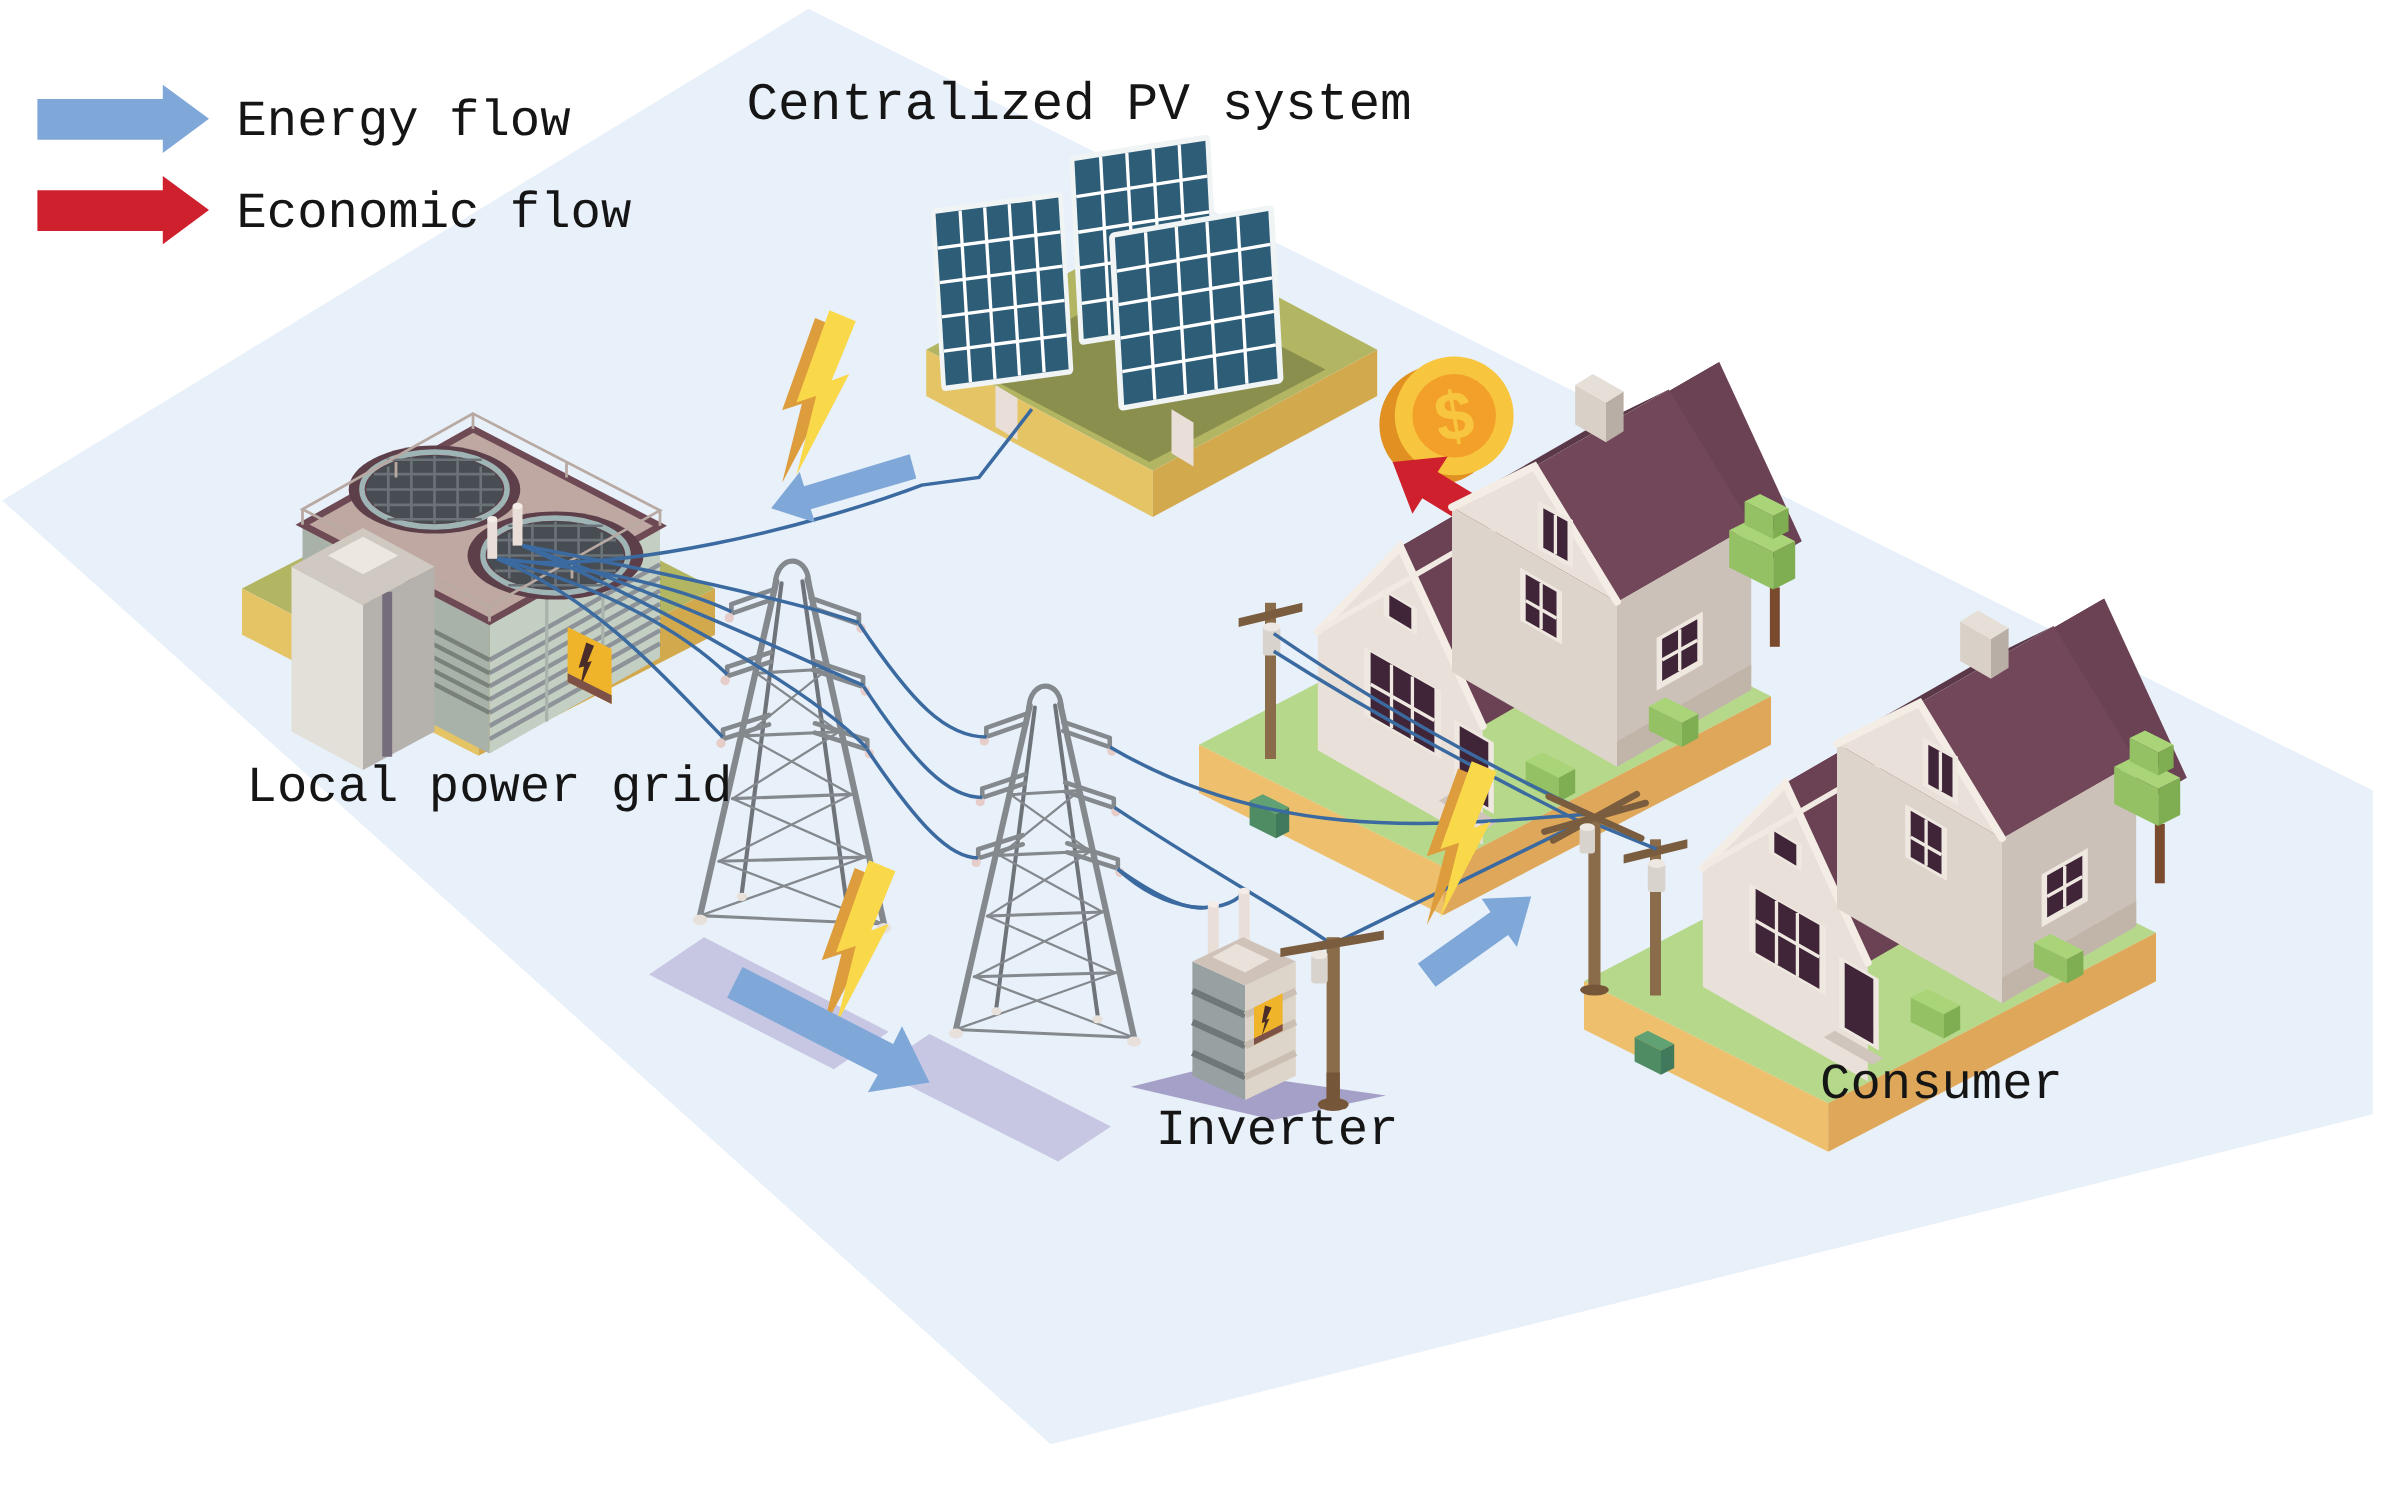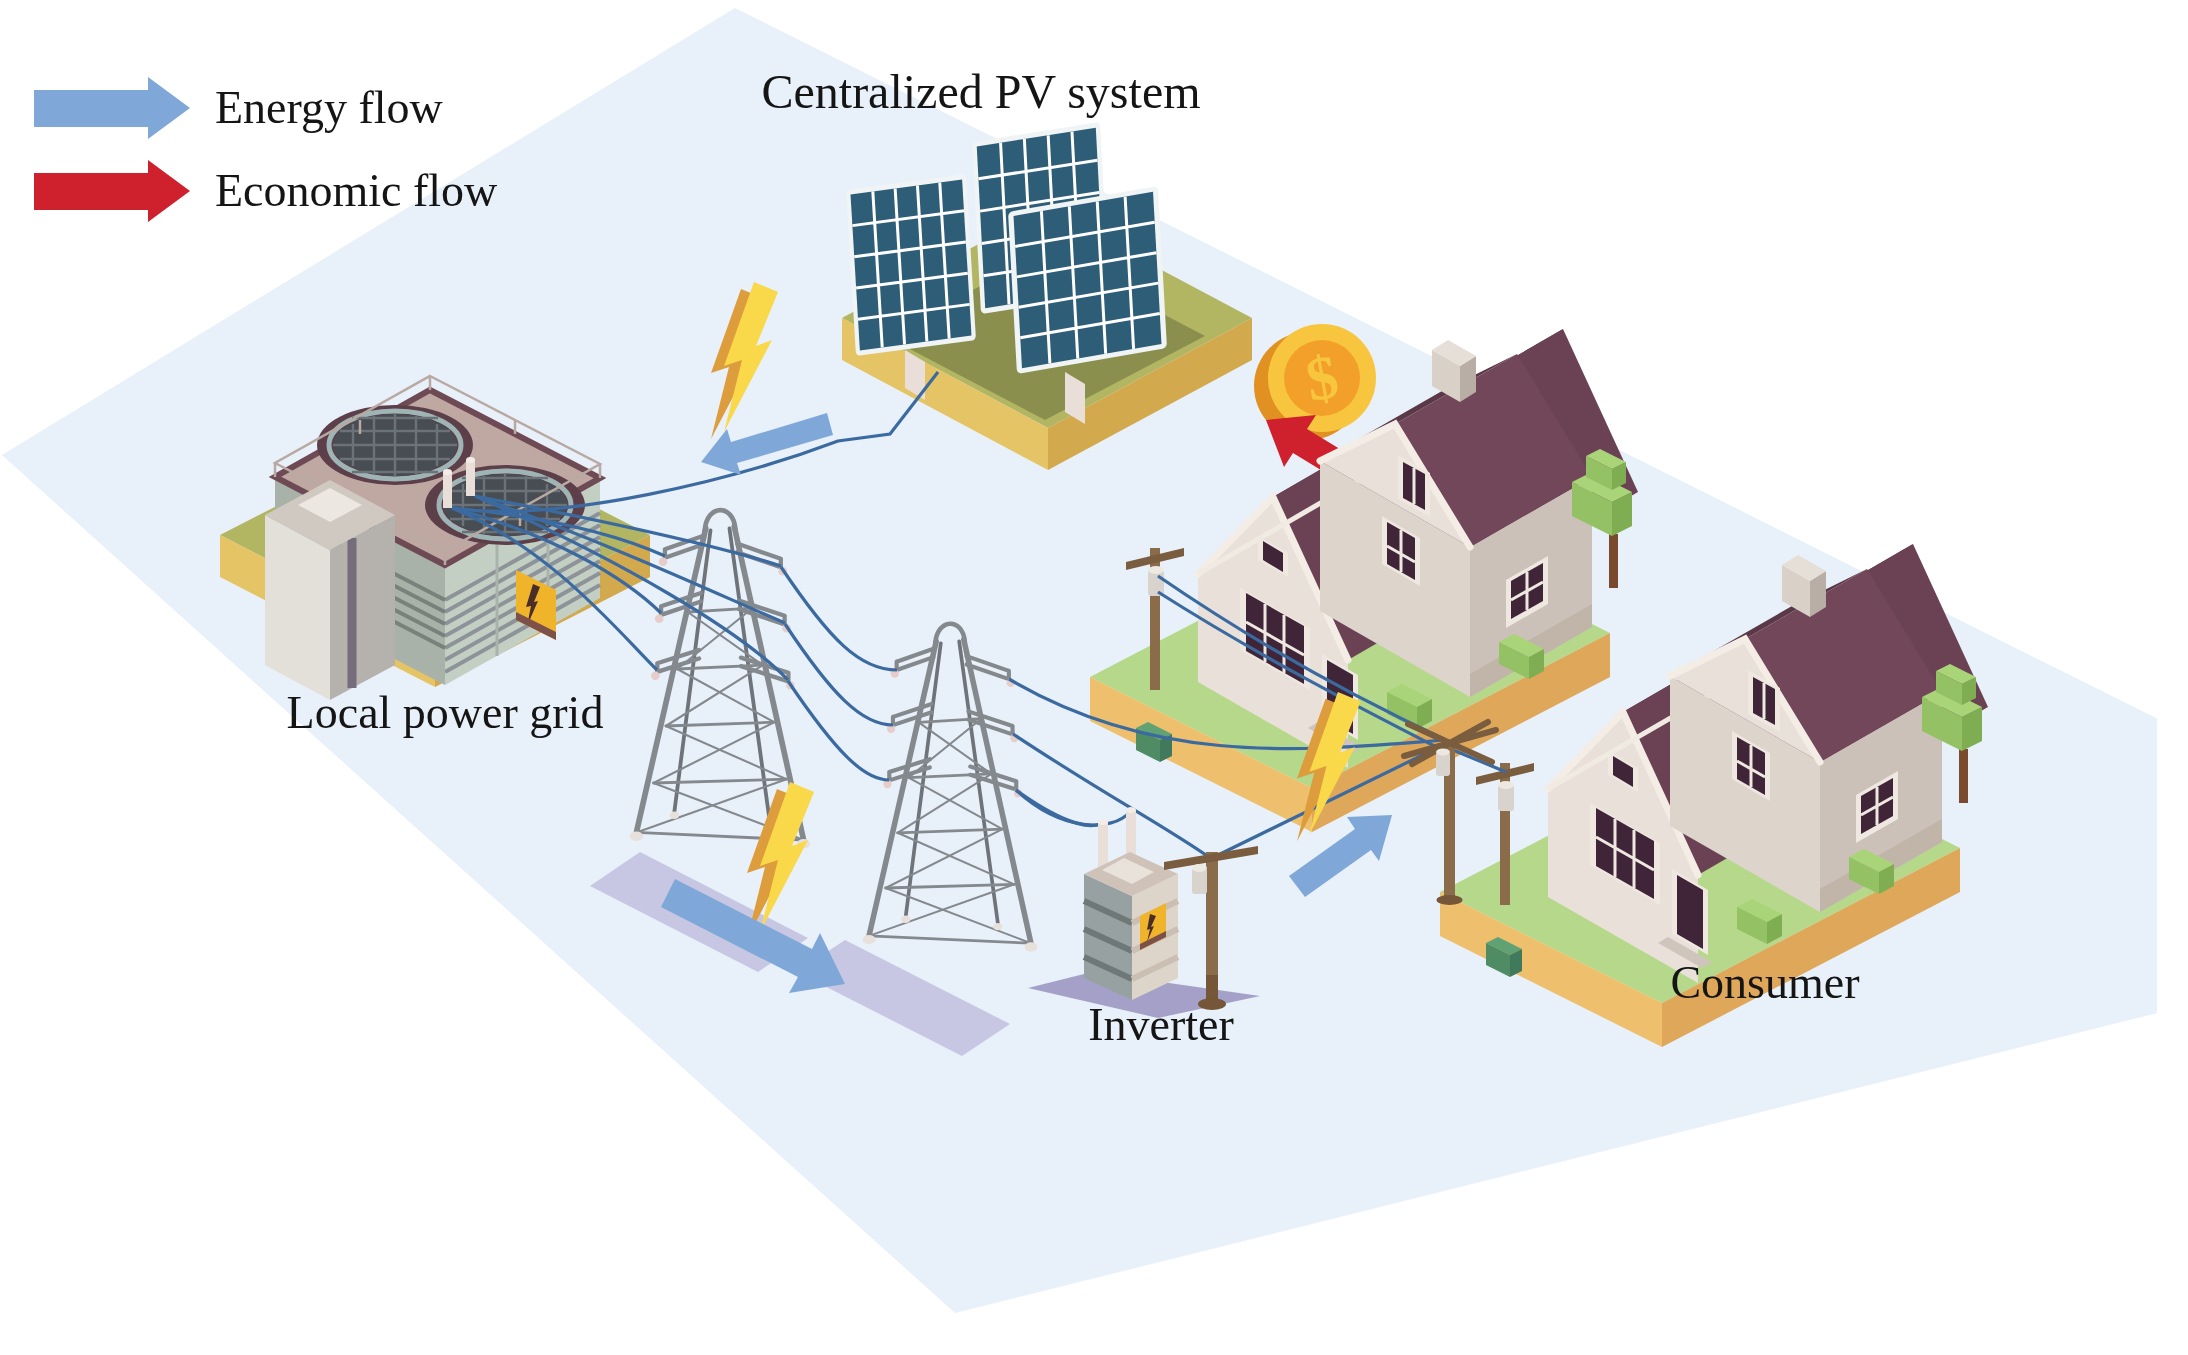--- a/index.html
+++ b/index.html
@@ -1,17 +1,17 @@
 <!DOCTYPE html>
 <html style="--background: #e8f0f9; --energy: #7fa8d9; --economic: #cf202e; --lightning: #f9d84a; --lightning_side: #dd9d3c; --wire: #3b6aa0; --coin_gold: #f8c63e; --coin_face: #f3a02a; --panel: #2e5d78; --text: #151515;"><head>
 <meta charset="utf-8">
 <style>
   html,body{margin:0;padding:0;background:#ffffff;}
   .stage{position:relative;width:2157px;height:1355px;background:#ffffff;overflow:hidden;
-         font-family:Liberation Serif, serif;}
+         font-family:Liberation Mono, monospace;}
   svg{display:block}
   .bg-diamond{fill:var(--background,#e8f0f9);}
   .flow-energy{fill:var(--energy,#7fa8d9);}
   .flow-economic{fill:var(--economic,#cf202e);}
   .bolt-side{fill:var(--lightning_side,#dd9d3c);}
   .bolt-front{fill:var(--lightning,#f9d84a);}
   .wire{stroke:var(--wire,#3b6aa0);stroke-width:3.2;fill:none;}
   .lbl{fill:var(--text,#151515);font-size:46px;font-weight:500;}
   .ttl{font-size:48px;}
   .cell{fill:var(--panel,#2e5d78);}

